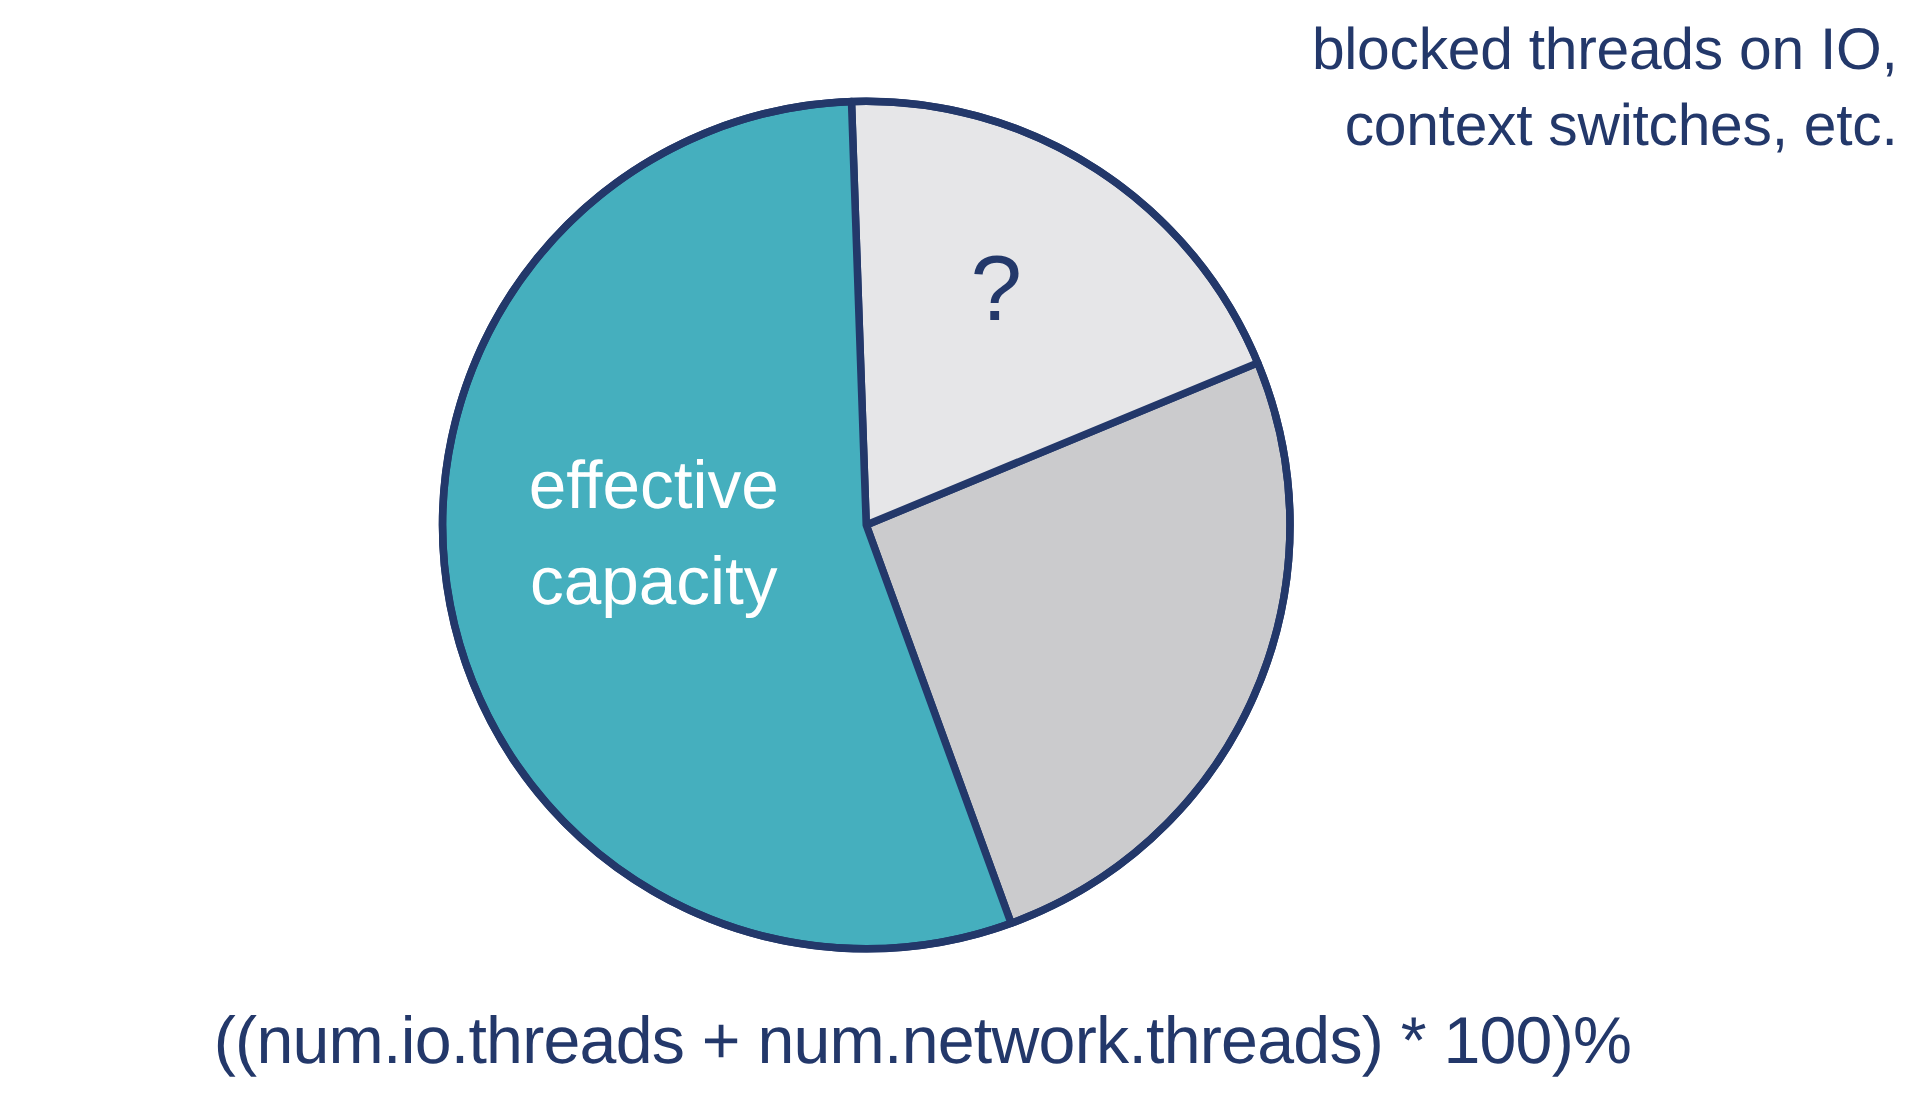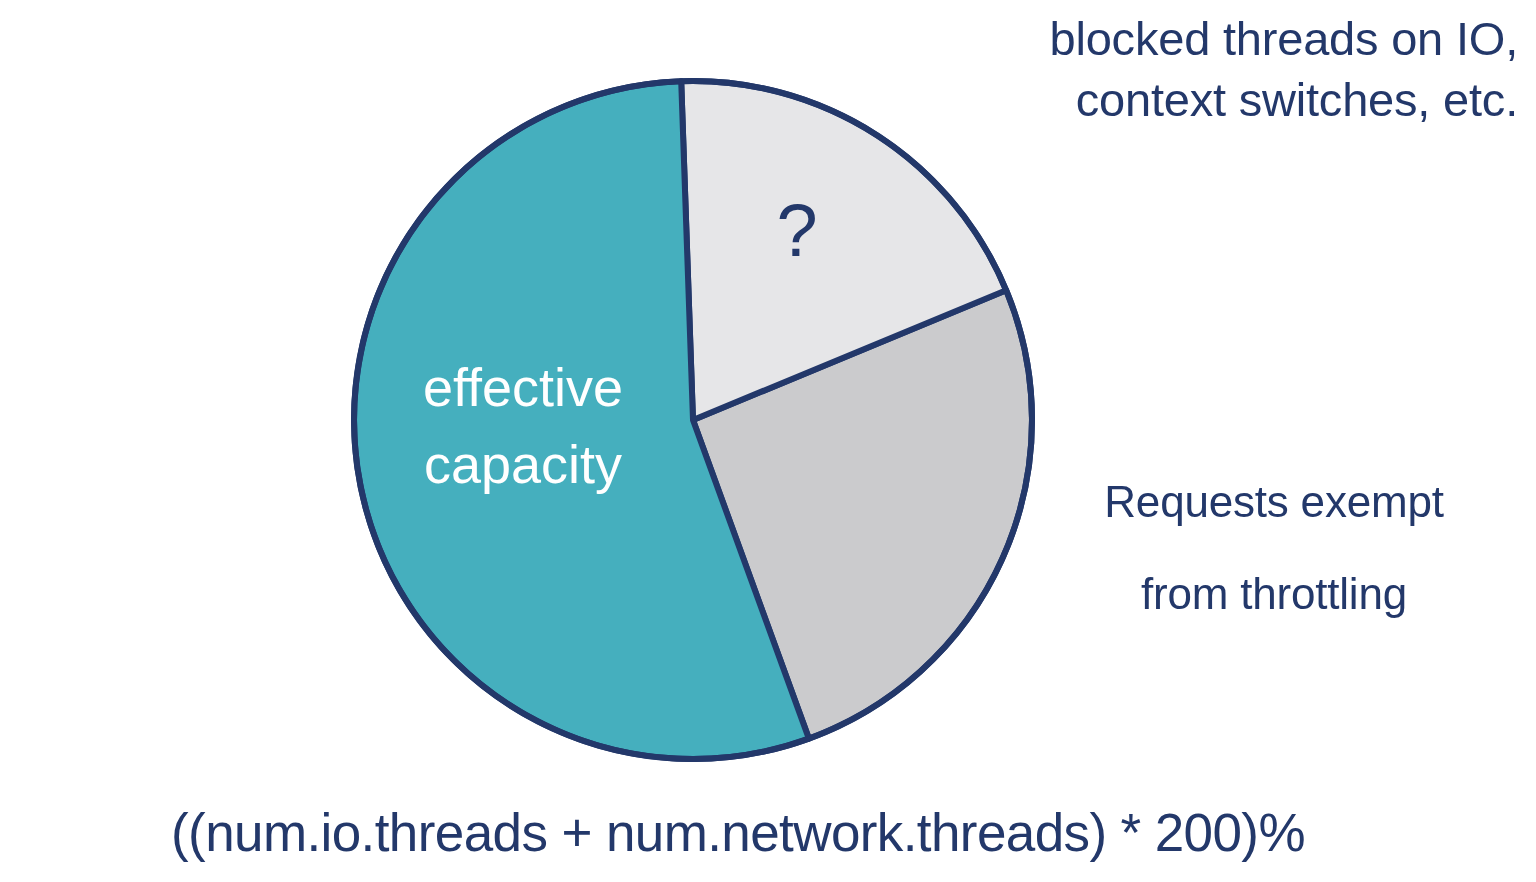--- a/index.html
+++ b/index.html
@@ -97,18 +97,16 @@
 
     <text class="slice-label" x="523" y="406" text-anchor="middle" font-size="54" fill="#FFFFFF">effective</text>
     <text class="slice-label" x="523" y="483" text-anchor="middle" font-size="54" fill="#FFFFFF">capacity</text>
 
     <text class="slice-label" x="797" y="256" text-anchor="middle" font-size="74" fill="#23386A">?</text>
   </svg>
 
   <div class="txt" id="label-blocked">blocked threads on IO,
 context switches, etc.</div>
 
-  <div class="txt" id="label-exempt">Requests exempt
-from throttling</div>
 
-  <div class="txt" id="label-formula">((num.io.threads + num.network.threads) * 200)%</div>
+  <div class="txt" id="label-formula">((num.io.threads + num.network.threads) * 100)%</div>
 
 </div>
 
 </body></html>

